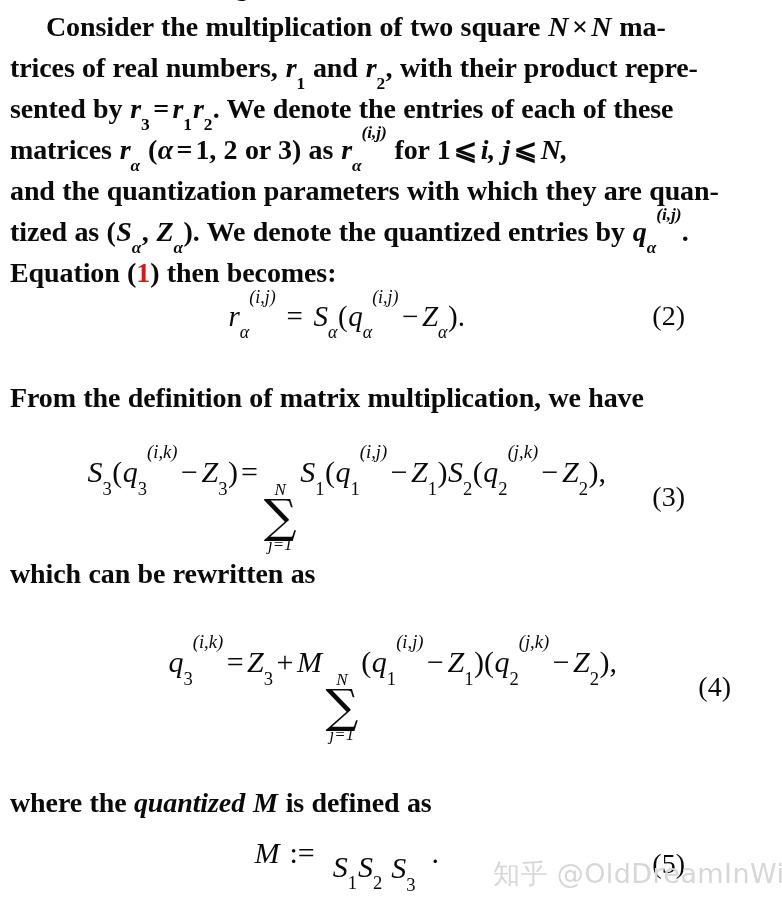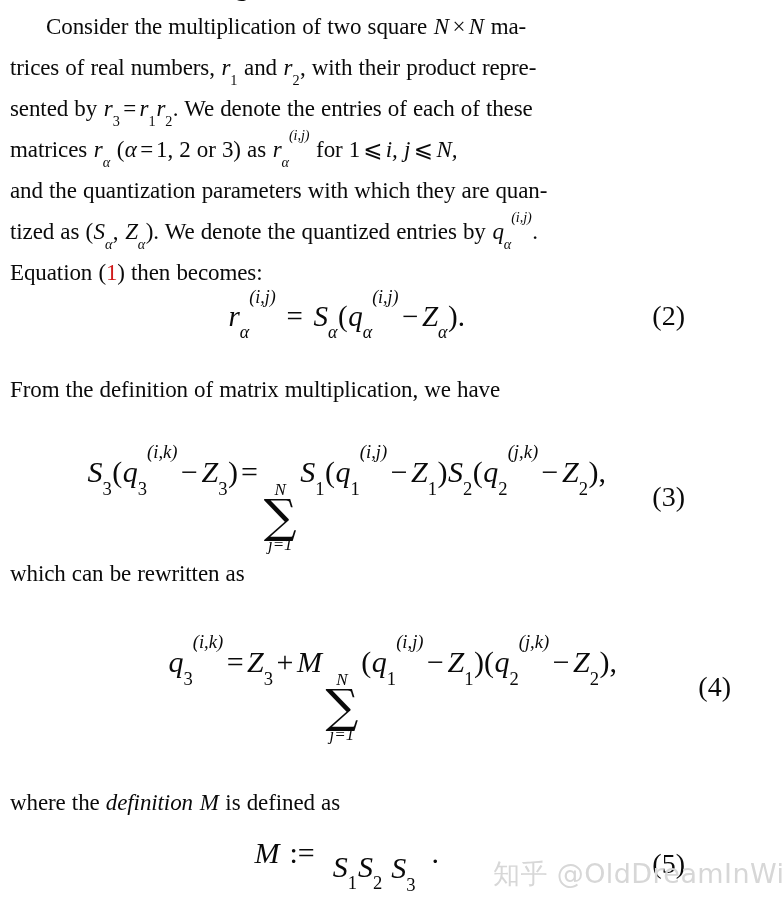--- a/index.html
+++ b/index.html
@@ -21,26 +21,27 @@
     inset: 0;
     width: 782px;
     height: 922px;
   }
 
   
   .para {
     position: absolute;
     left: 10px;
     width: 762px;
-    font-size: 23px;
+    font-size: 28px;
     line-height: 41px;
     letter-spacing: -0.1px;
     text-align: justify;
     text-align-last: left;
     word-spacing: 0.5px;
+    font-weight: bold;
   }
 
   .line {
     display: block;
     white-space: nowrap;
   }
 
   
   .mi {
     font-family: "Liberation Serif", "DejaVu Serif", serif;
@@ -190,21 +191,21 @@
 
   <div class="eq" style="top:300px;">
     <span class="body">
       <span class="mi"><span>r</span><sub>α</sub><sup class="updown">(i,j)</sup></span>
       <span class="op">=</span>
       <span class="mi"><span>S</span><sub>α</sub></span><span class="mn">(</span><span class="mi"><span>q</span><sub>α</sub><sup class="updown">(i,j)</sup></span><span class="op">−</span><span class="mi"><span>Z</span><sub>α</sub></span><span class="mn">).</span>
     </span>
     <span class="eqnum">(2)</span>
   </div>
 
-  <div class="para" style="top:369px;">
+  <div class="para" style="top:377px;">
     <span class="line">From the definition of matrix multiplication, we have</span>
   </div>
 
   <div class="eq" style="top:455px; font-size:30px;">
     <span class="body">
       <span class="mi"><span>S</span><sub class="mn">3</sub></span><span class="mn">(</span><span class="mi"><span>q</span><sub class="mn">3</sub><sup class="updown">(i,k)</sup></span><span class="op">−</span><span class="mi"><span>Z</span><sub class="mn">3</sub></span><span class="mn">)</span><span class="op">=</span><span class="sum">
           <span class="lim top">N</span>
           <span class="sig">∑</span>
           <span class="lim bot">j=1</span>
         </span><span class="mi"><span>S</span><sub class="mn">1</sub></span><span class="mn">(</span><span class="mi"><span>q</span><sub class="mn">1</sub><sup class="updown">(i,j)</sup></span><span class="op">−</span><span class="mi"><span>Z</span><sub class="mn">1</sub></span><span class="mn">)</span><span class="mi"><span>S</span><sub class="mn">2</sub></span><span class="mn">(</span><span class="mi"><span>q</span><sub class="mn">2</sub><sup class="updown">(j,k)</sup></span><span class="op">−</span><span class="mi"><span>Z</span><sub class="mn">2</sub></span><span class="mn">),</span>
@@ -222,21 +223,21 @@
           <span class="lim top">N</span>
           <span class="sig">∑</span>
           <span class="lim bot">j=1</span>
         </span><span class="mn">(</span><span class="mi"><span>q</span><sub class="mn">1</sub><sup class="updown">(i,j)</sup></span><span class="op">−</span><span class="mi"><span>Z</span><sub class="mn">1</sub></span><span class="mn">)(</span><span class="mi"><span>q</span><sub class="mn">2</sub><sup class="updown">(j,k)</sup></span><span class="op">−</span><span class="mi"><span>Z</span><sub class="mn">2</sub></span><span class="mn">),</span>
     </span>
     <span class="eqnum" style="top:26px;">(4)</span>
   </div>
 
   <div class="para" style="top:782px;">
     <span class="line">
-      <span>where the </span><span class="ital">definition</span> <span class="mi">M</span> <span>is defined as</span>
+      <span>where the </span><span class="ital">quantized</span> <span class="mi">M</span> <span>is defined as</span>
     </span>
   </div>
 
   <div class="eq" style="top:836px; font-size:30px;">
     <span class="body">
       <span class="mi">M</span>
       <span class="opn">:=</span>
       <span class="frac">
         <span class="num"><span class="mi"><span>S</span><sub class="mn">1</sub></span><span class="mi"><span>S</span><sub class="mn">2</sub></span></span>
         <span class="bar"></span>

